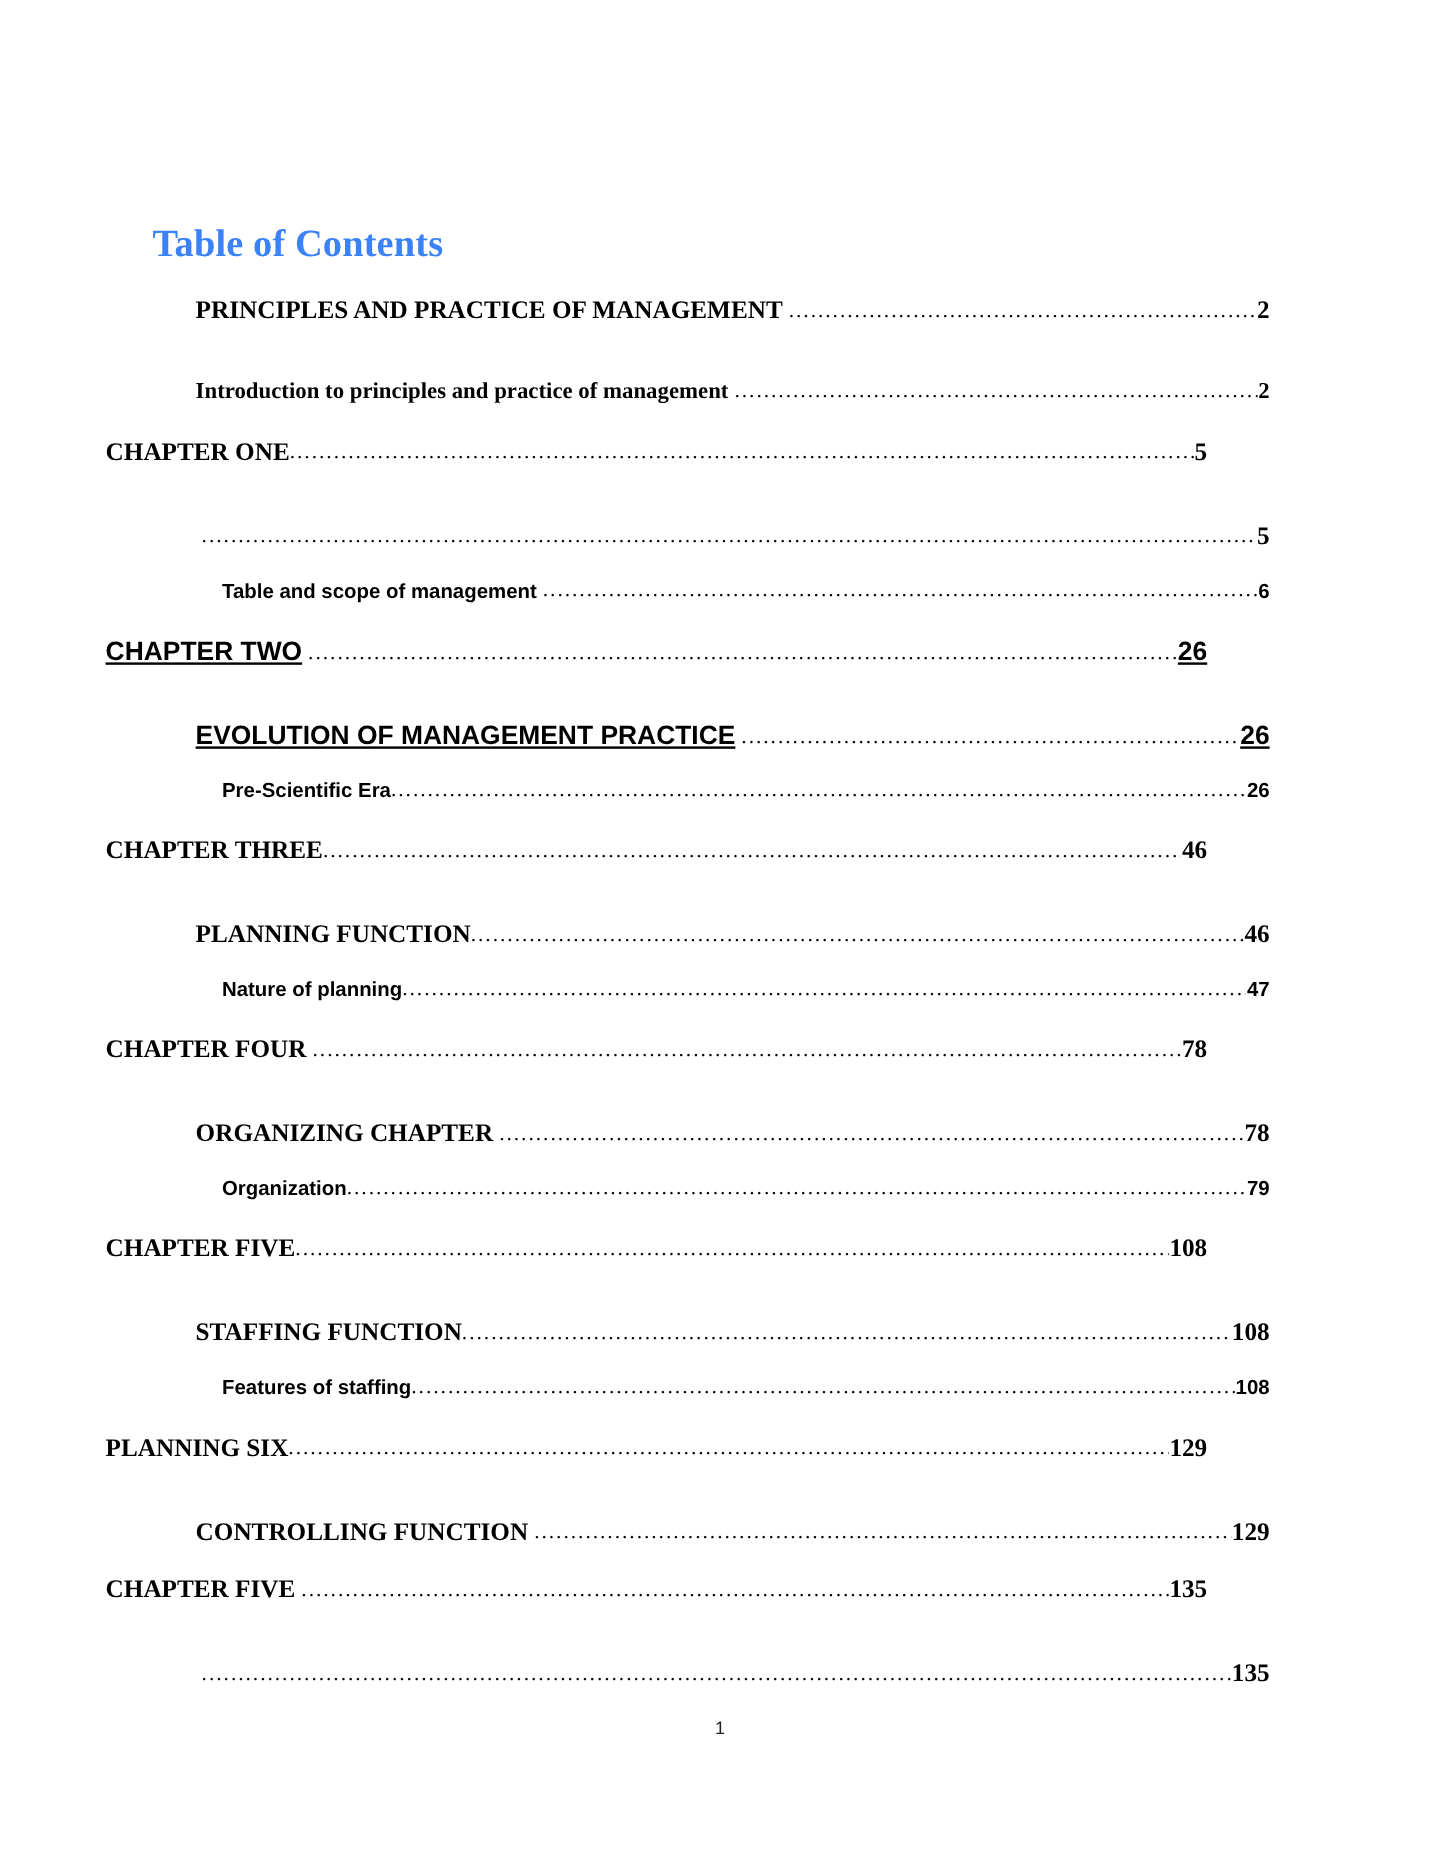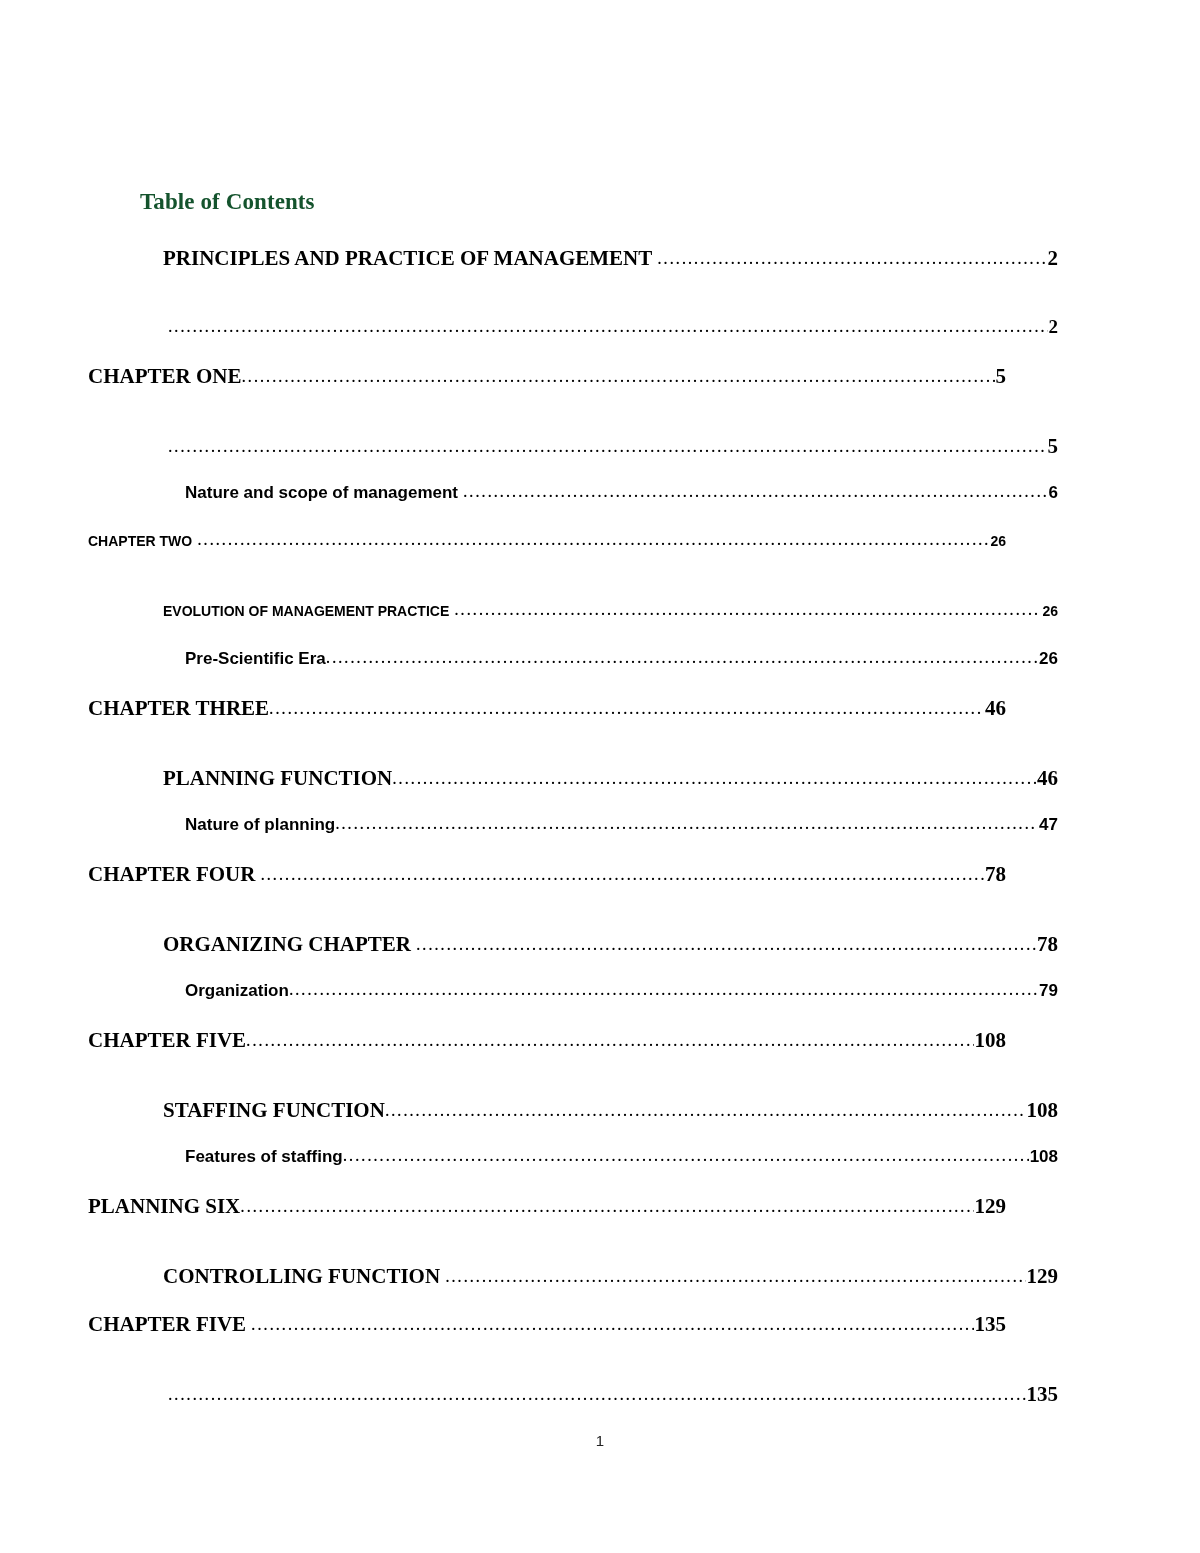--- a/index.html
+++ b/index.html
@@ -19,27 +19,27 @@
     position: absolute;
     left: 0; top: 0;
     width: 1200px;
     height: 1553px;
     background: #ffffff;
     overflow: hidden;
   }
 
   .toc-title {
     position: absolute;
-    left: 140px;
+    left: 127px;
     top: 186px;
     font-family: "Liberation Serif", serif;
     font-weight: bold;
-    font-size: 23px;
+    font-size: 32px;
     line-height: 32px;
-    color: #14532d;
+    color: #3b82f6;
     letter-spacing: 0.1px;
     white-space: nowrap;
   }
 
   .toc-list {
     position: absolute;
     left: 0;
     top: 224px;
     width: 1200px;
   }
@@ -88,21 +88,21 @@
     font-family: "Liberation Serif", serif;
     font-weight: bold;
   }
   .sans .lbl, .sans .pg {
     font-family: "Liberation Sans", sans-serif;
     font-weight: bold;
   }
 
   .sz-a .lbl, .sz-a .pg { font-size: 21px; }   
   .sz-b .lbl, .sz-b .pg { font-size: 19px; }   
-  .sz-c .lbl, .sz-c .pg { font-size: 14px; }   
+  .sz-c .lbl, .sz-c .pg { font-size: 22px; text-decoration: underline; }   
   .sz-d .lbl, .sz-d .pg { font-size: 17px; }   
 
   .gap-before-leader .leader { padding-left: 5px; }
 
   .page-number {
     position: absolute;
     left: 0;
     top: 1432px;
     width: 1200px;
     text-align: center;
@@ -119,34 +119,35 @@
 
   <div class="toc-title">Table of Contents</div>
 
   <div class="toc-list" id="toc-list">
       <div class="toc-row lvl2 serif sz-a gap-before-leader">
         <span class="lbl">PRINCIPLES AND PRACTICE OF MANAGEMENT</span>
         <span class="leader">...........................................................................................................................................................................................................................</span>
         <span class="pg">2</span>
       </div>
       <div class="toc-row lvl2 serif sz-b gap-before-leader">
+        <span class="lbl">Introduction to principles and practice of management</span>
         <span class="leader">...........................................................................................................................................................................................................................</span>
         <span class="pg">2</span>
       </div>
       <div class="toc-row lvl1 serif sz-a">
         <span class="lbl">CHAPTER ONE</span>
         <span class="leader">...........................................................................................................................................................................................................................</span>
         <span class="pg">5</span>
       </div>
       <div class="toc-row lvl2 serif sz-a gap-before-leader">
         <span class="leader">...........................................................................................................................................................................................................................</span>
         <span class="pg">5</span>
       </div>
       <div class="toc-row lvl3 sans sz-d gap-before-leader">
-        <span class="lbl">Nature and scope of management</span>
+        <span class="lbl">Table and scope of management</span>
         <span class="leader">...........................................................................................................................................................................................................................</span>
         <span class="pg">6</span>
       </div>
       <div class="toc-row lvl1 sans sz-c gap-before-leader">
         <span class="lbl">CHAPTER TWO</span>
         <span class="leader">...........................................................................................................................................................................................................................</span>
         <span class="pg">26</span>
       </div>
       <div class="toc-row lvl2 sans sz-c gap-before-leader">
         <span class="lbl">EVOLUTION OF MANAGEMENT PRACTICE</span>

